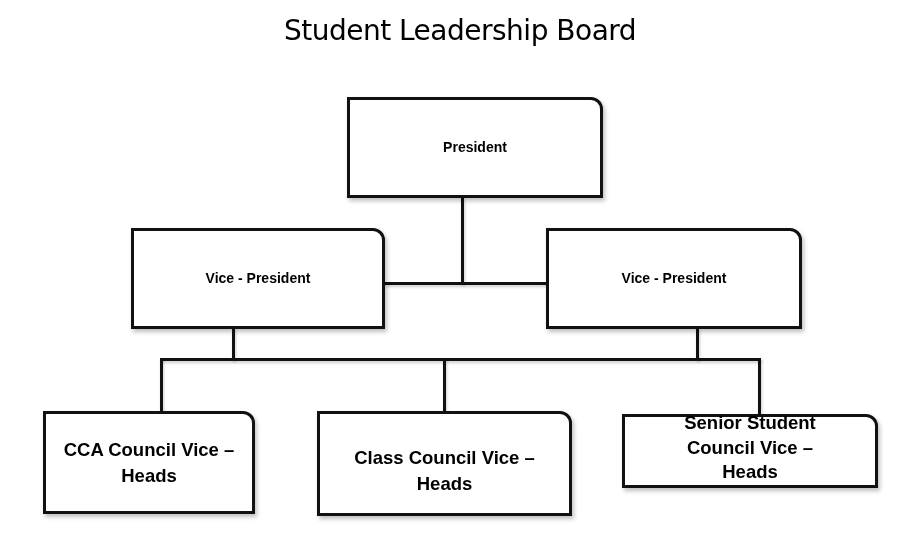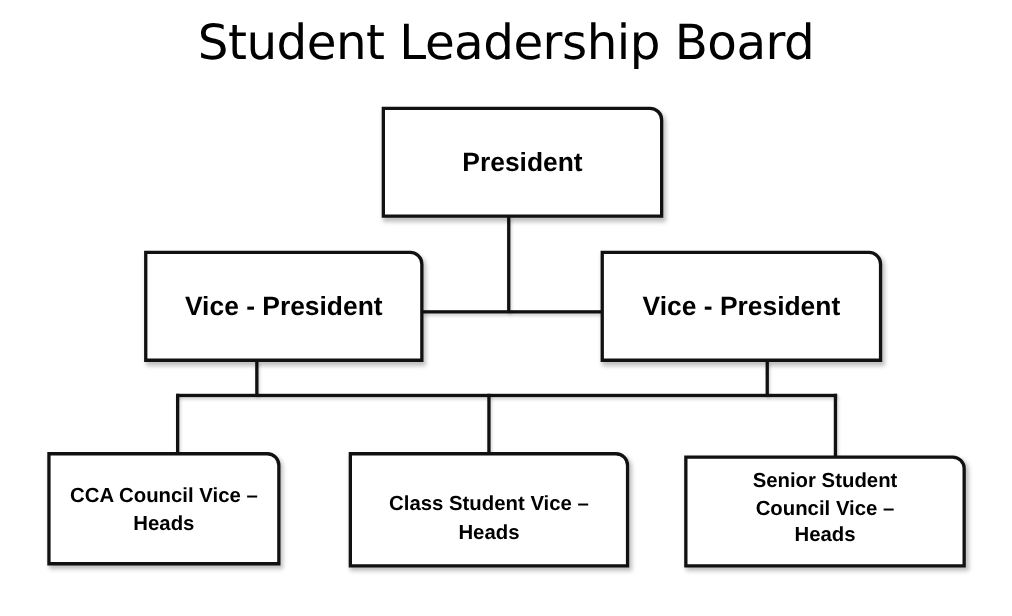--- a/index.html
+++ b/index.html
@@ -1,27 +1,27 @@
 <!DOCTYPE html>
 <html><head>
   <meta charset="utf-8">
   <style>
     html, body { margin: 0; padding: 0; background: #ffffff; }
     body { width: 920px; height: 560px; position: relative; overflow: hidden; }
     .title {
       position: absolute; left: 0; top: 14px; width: 920px; text-align: center;
-      font-family: "DejaVu Sans", sans-serif; font-size: 44px; color: #000;
+      font-family: "DejaVu Sans", sans-serif; font-size: 28px; color: #000;
       letter-spacing: -0.5px;
     }
     .box {
       position: absolute; box-sizing: border-box; background: #ffffff;
       border: 3px solid #111; border-top-right-radius: 12px;
       box-shadow: 2px 3px 4px rgba(0,0,0,0.25);
       display: flex; align-items: center; justify-content: center; text-align: center;
-      font-family: "Liberation Sans", sans-serif; font-weight: bold; font-size: 24px;
+      font-family: "Liberation Sans", sans-serif; font-weight: bold; font-size: 14px;
       color: #000; line-height: 1.3; padding: 0 10px;
     }
     .box.small-text { font-size: 18.5px; line-height: 1.4; }
     .line { position: absolute; background: #111; box-shadow: 1px 2px 3px rgba(0,0,0,0.2); }
   </style>
 </head>
 <body>
 
 <div class="title">Student Leadership Board</div>
 
@@ -40,17 +40,17 @@
 <div class="box" style="left:131px; top:228px; width:254px; height:101px;">
   <span>Vice - President</span>
 </div>
 <div class="box" style="left:546px; top:228px; width:256px; height:101px;">
   <span>Vice - President</span>
 </div>
 <div class="box small-text" style="left:43px; top:411px; width:212px; height:103px; padding:0 14px;">
   <span>CCA Council Vice – Heads</span>
 </div>
 <div class="box small-text" style="left:317px; top:411px; width:255px; height:105px; padding-top:14px;">
-  <span>Class Student Vice – Heads</span>
+  <span>Class Council Vice – Heads</span>
 </div>
-<div class="box small-text" style="left:622px; top:414px; width:256px; height:102px; padding:0 40px 6px 40px; line-height:1.35;">
+<div class="box small-text" style="left:622px; top:414px; width:256px; height:74px; padding:0 40px 6px 40px; line-height:1.35;">
   <span>Senior Student Council Vice – Heads</span>
 </div>
 
 </body></html>

